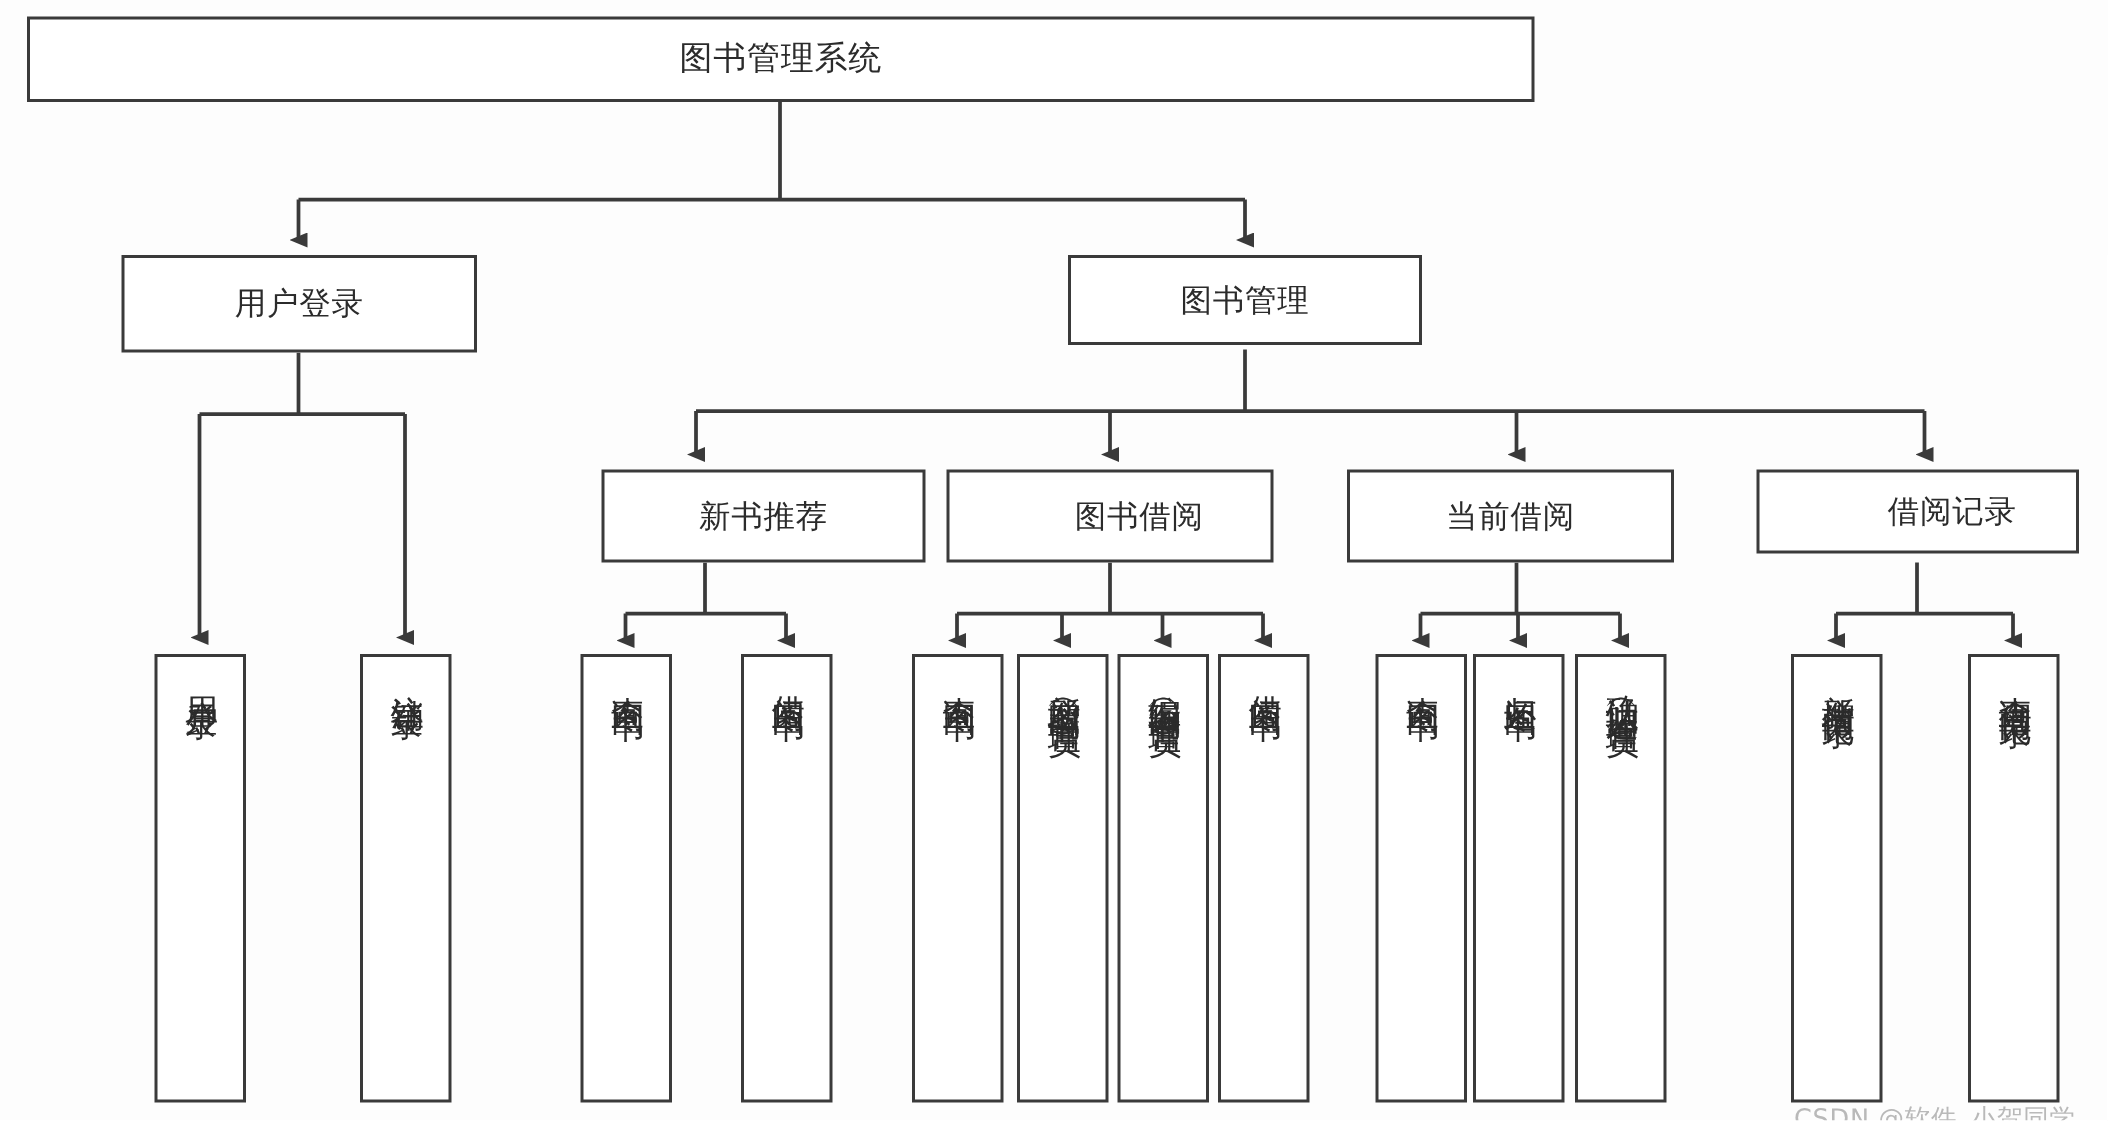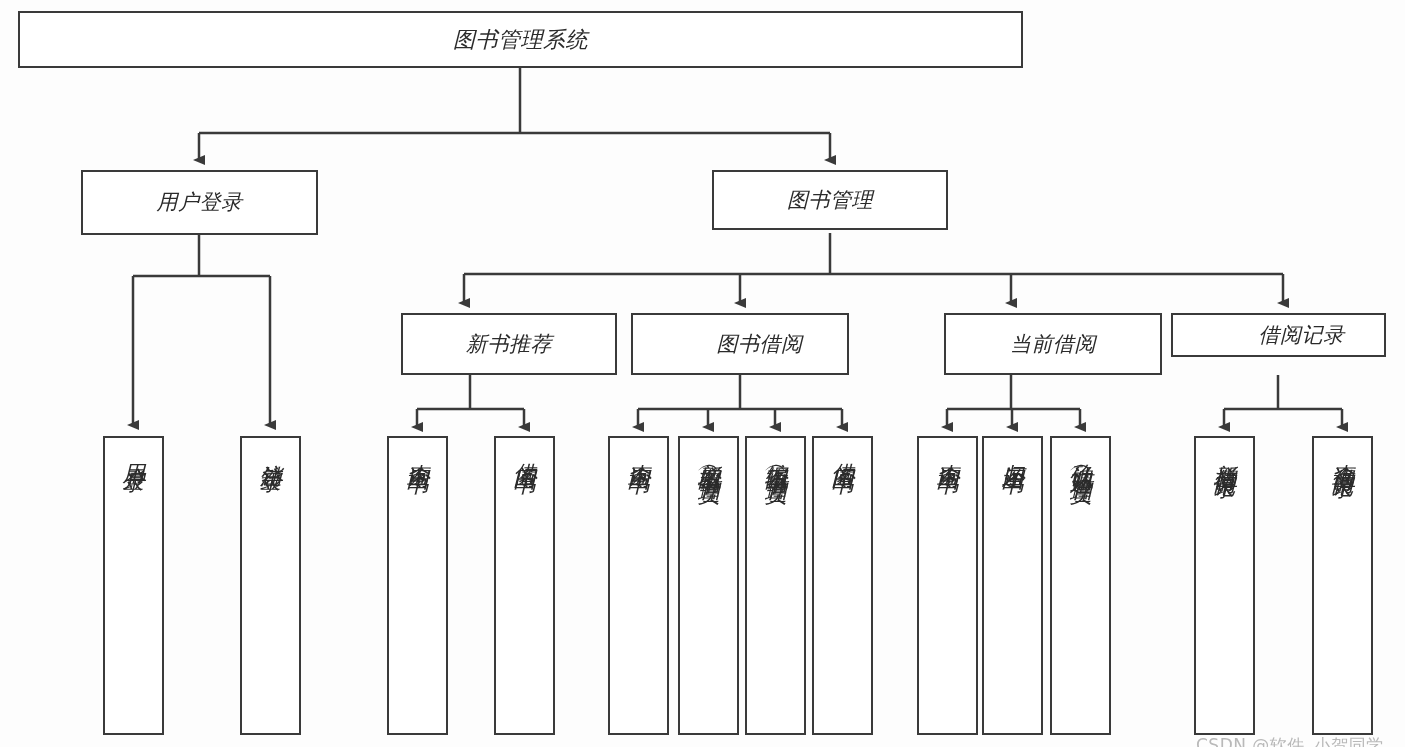--- a/index.html
+++ b/index.html
@@ -34,21 +34,20 @@
     display: flex;
     align-items: center;
     justify-content: center;
     z-index: 2;
   }
   .node .node-label {
     color: #2b2b2b;
     text-align: right;
     line-height: 1.18;
     letter-spacing: 0.5px;
-    font-style: italic;
   }
   .node.horizontal .node-label {
     font-size: 21px;
     writing-mode: horizontal-tb;
   }
   .node.vertical {
     align-items: flex-start;
     justify-content: center;
     padding-top: 8px;
   }
@@ -140,24 +139,24 @@
   <div class="node horizontal" style="left:712px; top:170px; width:236px; height:60px;">
     <span class="node-label">图书管理</span>
   </div>
 
   <div class="node horizontal" style="left:362px; top:313px; width:216px; height:62px;margin-left:39px;">
     <span class="node-label">新书推荐</span>
   </div>
   <div class="node horizontal" style="left:631px; top:313px; width:218px; height:62px;padding-left:39px;">
     <span class="node-label">图书借阅</span>
   </div>
-  <div class="node horizontal" style="left:944px; top:313px; width:218px; height:62px;">
+  <div class="node horizontal" style="left:898px; top:313px; width:218px; height:62px;">
     <span class="node-label">当前借阅</span>
   </div>
-  <div class="node horizontal" style="left:1171px; top:313px; width:215px; height:44px;padding-left:46px;">
+  <div class="node horizontal" style="left:1171px; top:313px; width:215px; height:56px;padding-left:46px;">
     <span class="node-label">借阅记录</span>
   </div>
 
   <div class="node vertical" style="left:103px; top:436px; width:61px; height:299px;">
     <span class="node-label">用户登录</span>
   </div>
   <div class="node vertical" style="left:240px; top:436px; width:61px; height:299px;">
     <span class="node-label">注销登录</span>
   </div>
 

